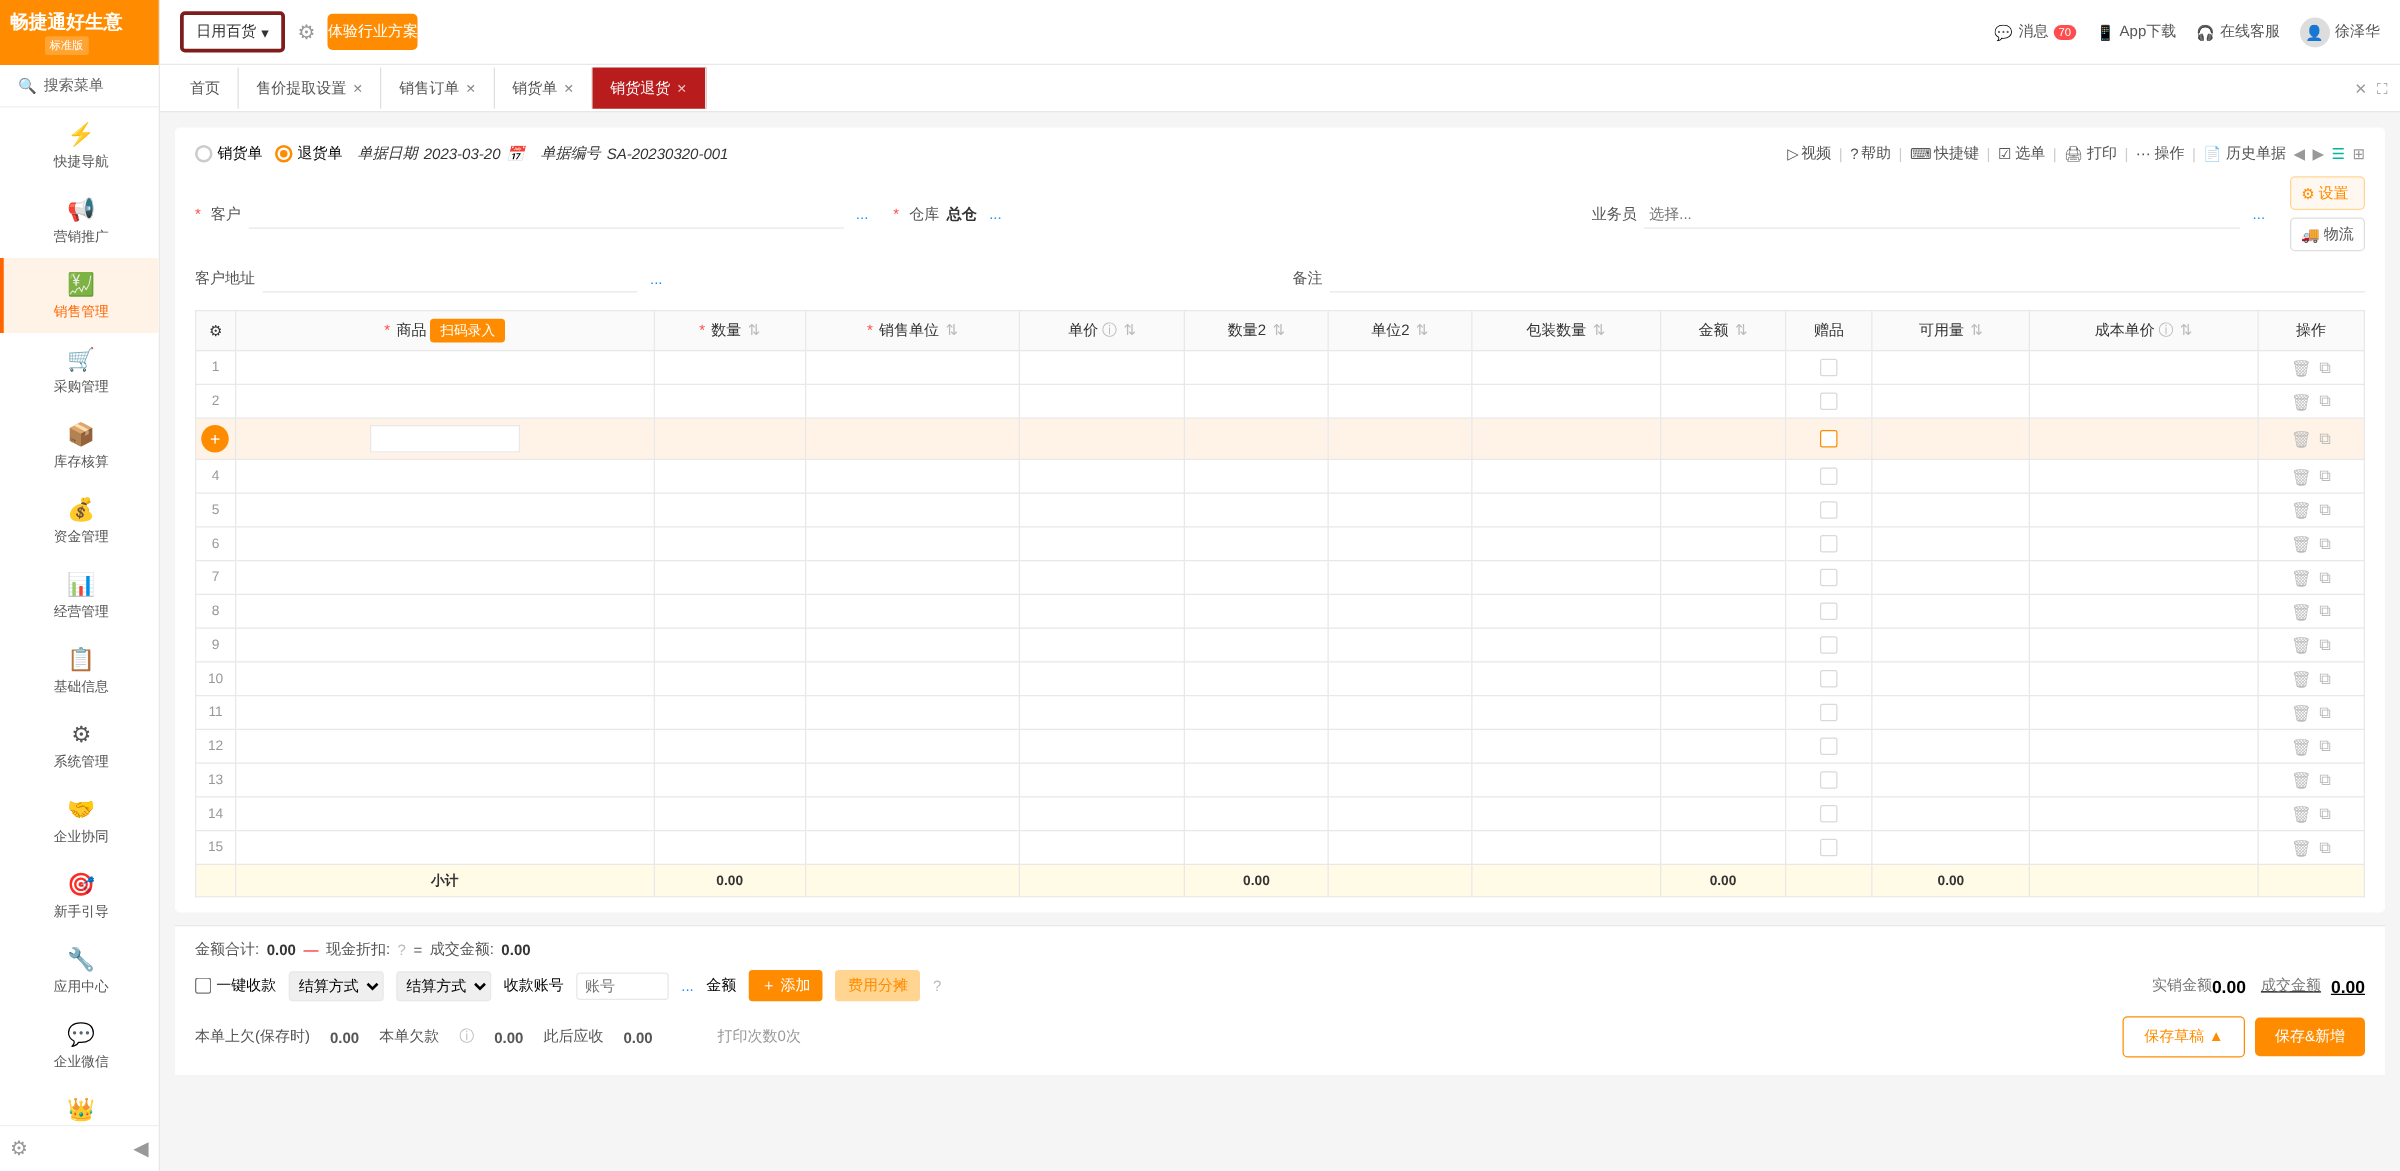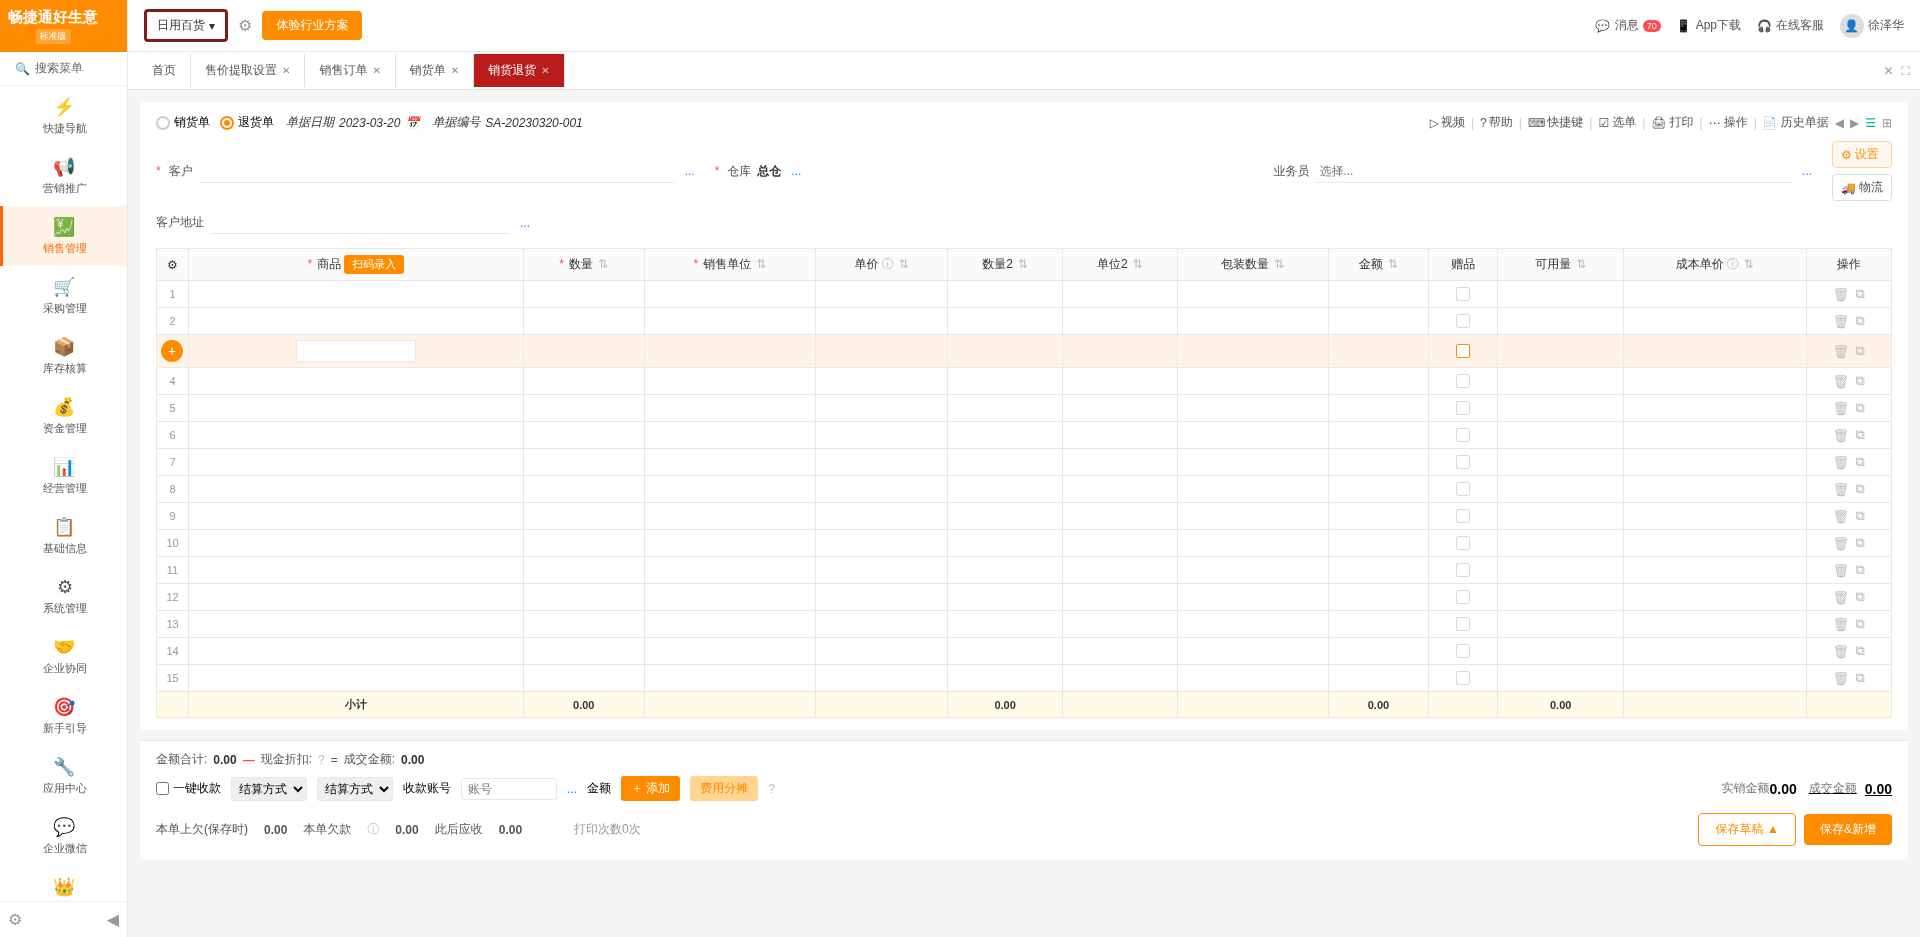--- a/index.html
+++ b/index.html
@@ -18,21 +18,21 @@
     .sidebar-bottom { padding: 8px; display: flex; align-items: center; justify-content: space-between; border-top: 1px solid #f0f0f0; }
 
     
     .main { flex: 1; display: flex; flex-direction: column; overflow: hidden; }
 
     
     .topbar { height: 52px; background: #fff; display: flex; align-items: center; justify-content: space-between; padding: 0 16px; border-bottom: 1px solid #e8e8e8; flex-shrink: 0; }
     .topbar-left { display: flex; align-items: center; gap: 10px; }
     .topbar-select { display: flex; align-items: center; gap: 4px; padding: 5px 10px; border: 3px solid #7f1d1d; border-radius: 4px; cursor: pointer; color: #333; }
     .topbar-settings { color: #999; cursor: pointer; font-size: 16px; }
-    .topbar-btn { background: #ff8c00; color: #fff; border: none; padding: 6px 14px; border-radius: 4px; cursor: pointer; font-size: 12px; }
+    .topbar-btn { background: #ff8c00; color: #fff; border: none; padding: 6px 0; border-radius: 4px; cursor: pointer; font-size: 12px; }
     .topbar-right { display: flex; align-items: center; gap: 16px; color: #555; }
     .topbar-right-item { display: flex; align-items: center; gap: 4px; cursor: pointer; }
     .badge { background: #ff4d4f; color: #fff; font-size: 9px; padding: 1px 4px; border-radius: 8px; }
     .avatar { width: 24px; height: 24px; border-radius: 50%; background: #ddd; display: flex; align-items: center; justify-content: center; color: #999; }
 
     
     .tabbar { display: flex; align-items: center; background: #fff; border-bottom: 1px solid #e0e0e0; padding: 0 10px; flex-shrink: 0; height: 38px; }
     .tab { display: flex; align-items: center; gap: 5px; padding: 8px 14px; cursor: pointer; color: #555; border-right: 1px solid #e0e0e0; font-size: 12px; white-space: nowrap; }
     .tab.active { background: #b91c1c; color: #fff; }
     .tab-close { font-size: 10px; opacity: 0.7; }
@@ -330,20 +330,24 @@
           </button>
         </div>
       </div>
 
       <div class="fields-row">
         <div class="field-group">
           <span class="field-label">客户地址</span>
           <input class="field-input" type="text" style="max-width: 300px;">
           <span class="field-dots blue-text">...</span>
         </div>
+        <div class="field-group">
+          <span class="field-label">备注</span>
+          <input class="field-input" type="text" style="width: 300px;">
+        </div>
       </div>
 
       <div style="overflow-x:auto;">
         <table class="data-table">
           <thead>
             <tr>
               <th class="col-settings">
                 <span>⚙</span>
               </th>
               <th style="min-width:160px;">
@@ -800,21 +804,21 @@
           <input type="checkbox" style="">
           <span>一键收款</span>
         </label>
         <select style="border:1px solid #e8e8e8;padding:3px;border-radius:3px;">
           <option>结算方式</option>
         </select>
         <select style="border:1px solid #e8e8e8;padding:3px;border-radius:3px;">
           <option>结算方式</option>
         </select>
         <span>收款账号</span>
-        <input type="text" placeholder="账号" style="border: 1px solid rgb(232, 232, 232); padding: 3px 6px; border-radius: 3px; width: 96px;">
+        <input type="text" placeholder="账号" style="border: 1px solid rgb(232, 232, 232); padding: 3px 6px; border-radius: 3px; width: 74px;">
         <span style="color:#1890ff;cursor:pointer;">...</span>
         <span>金额</span>
         <button class="add-btn">
           <span>＋</span>
           <span>添加</span>
         </button>
         <button class="fee-btn">
           <span>费用分摊</span>
         </button>
         <span style="color:#bbb;">?</span>

